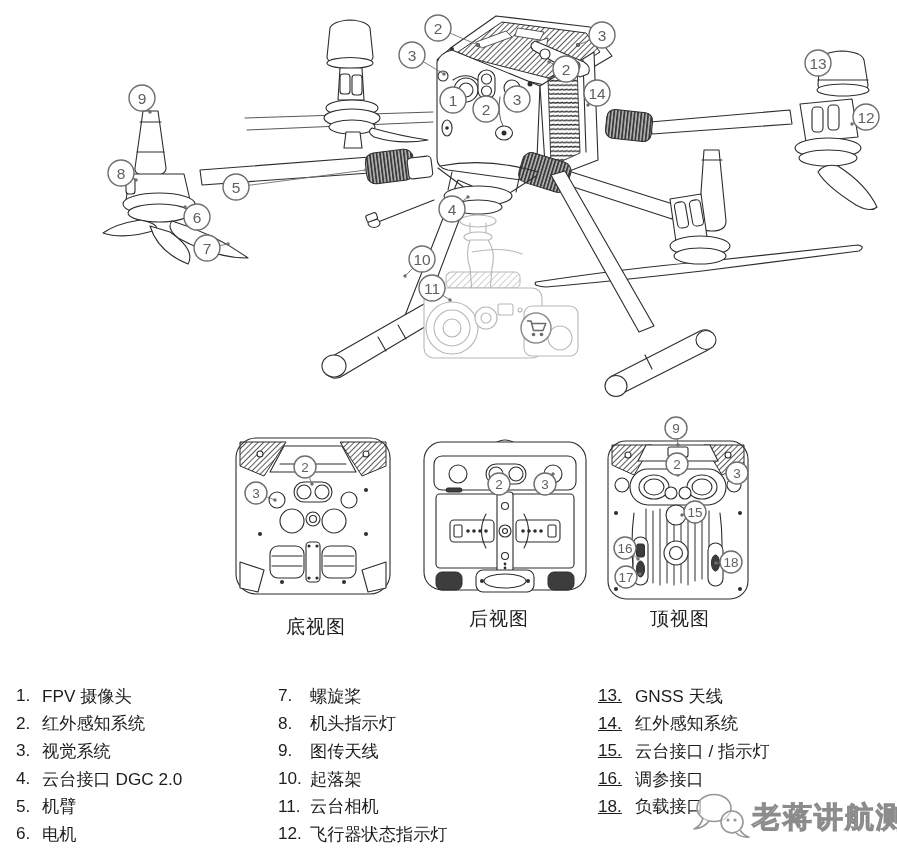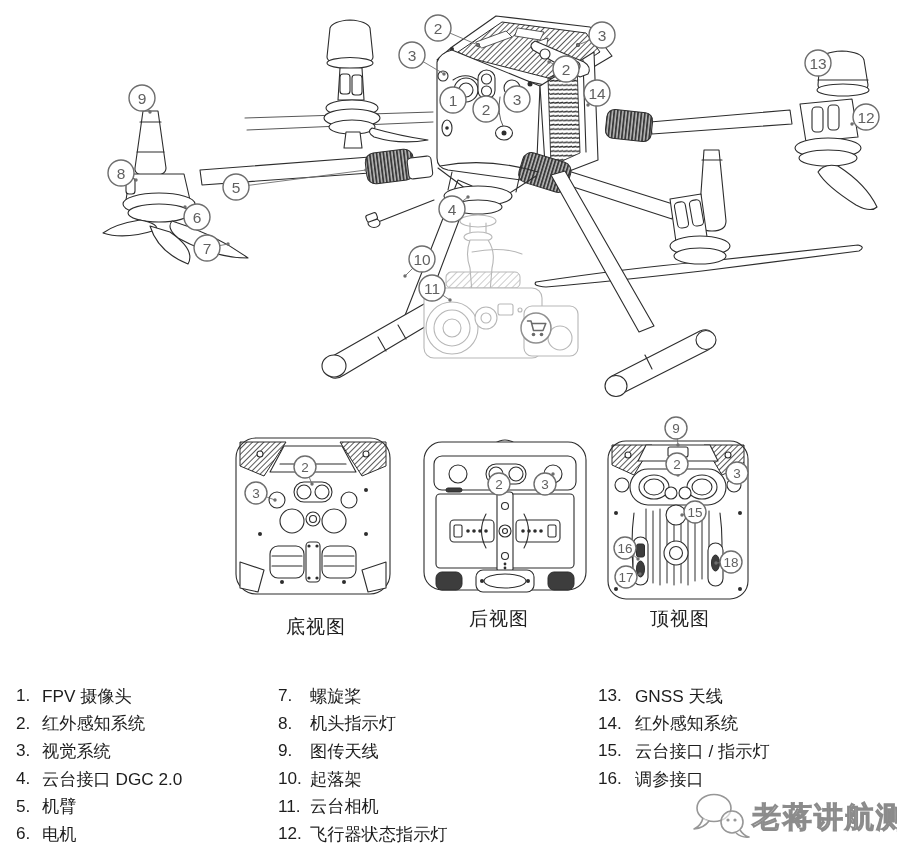--- a/index.html
+++ b/index.html
@@ -11,21 +11,21 @@
   .thin{stroke-width:0.8;}
   .gray{stroke:#b7b7b7;fill:none;stroke-width:1.1;stroke-linecap:round;stroke-linejoin:round;}
   .grayw{stroke:#b7b7b7;fill:#fff;stroke-width:1.1;stroke-linecap:round;stroke-linejoin:round;}
   .dark{fill:#3d3d3d;stroke:#2d2d2d;}
   .callout-num{font-family:"Liberation Sans",sans-serif;fill:#616161;}
   .view-label{position:absolute;transform:translateX(-50%);font-size:19px;color:#212121;
               letter-spacing:1px;white-space:nowrap;}
   .legend-col{position:absolute;top:682px;}
   .legend-row{display:flex;align-items:center;height:27.6px;font-size:17.2px;color:#1d1d1d;white-space:nowrap;}
   .legend-row .num{display:inline-block;}
-  #col1 .num{width:26px;} #col2 .num{width:32px;} #col3 .num{width:37px;}
+  #col1 .num{width:26px;} #col2 .num{width:32px;} #col3 .num{width:37px;text-decoration:underline;}
   #watermark{position:absolute;left:688px;top:786px;width:206px;height:66px;}
   #watermark .wm-text{position:absolute;left:64px;top:12px;font-size:29px;font-weight:600;
      letter-spacing:2px;color:rgba(150,150,150,0.35);-webkit-text-stroke:1px rgba(130,130,130,0.9);
      white-space:nowrap;}
 </style>
 </head>
 <body>
 
 <div id="page">
 
@@ -538,20 +538,24 @@
         <span>红外感知系统</span>
       </div>
     <div class="legend-row">
         <span class="num">15.</span>
         <span>云台接口 / 指示灯</span>
       </div>
     <div class="legend-row">
         <span class="num">16.</span>
         <span>调参接口</span>
       </div>
+    <div class="legend-row">
+        <span class="num">18.</span>
+        <span>负载接口</span>
+      </div>
   </div>
 
   <div id="watermark">
     <svg style="left:0;top:0" width="64" height="60" viewBox="0 0 64 60">
       <ellipse cx="26" cy="22" rx="17" ry="13.5" fill="#fff" fill-opacity="0.6" stroke="#979797" stroke-width="1.6"></ellipse>
       <path d="M15,32 Q13,40 6,43 Q16,42 21,35" fill="#fff" fill-opacity="0.6" stroke="#979797" stroke-width="1.6" stroke-linejoin="round"></path>
       <circle cx="44" cy="36" r="11" fill="#fff" fill-opacity="0.6" stroke="#979797" stroke-width="1.6"></circle>
       <path d="M52,44 Q56,50 61,51 Q54,52 48,47" fill="#fff" fill-opacity="0.6" stroke="#979797" stroke-width="1.6" stroke-linejoin="round"></path>
       <circle cx="40" cy="34" r="1.6" fill="#979797"></circle>
       <circle cx="47" cy="34" r="1.6" fill="#979797"></circle>

